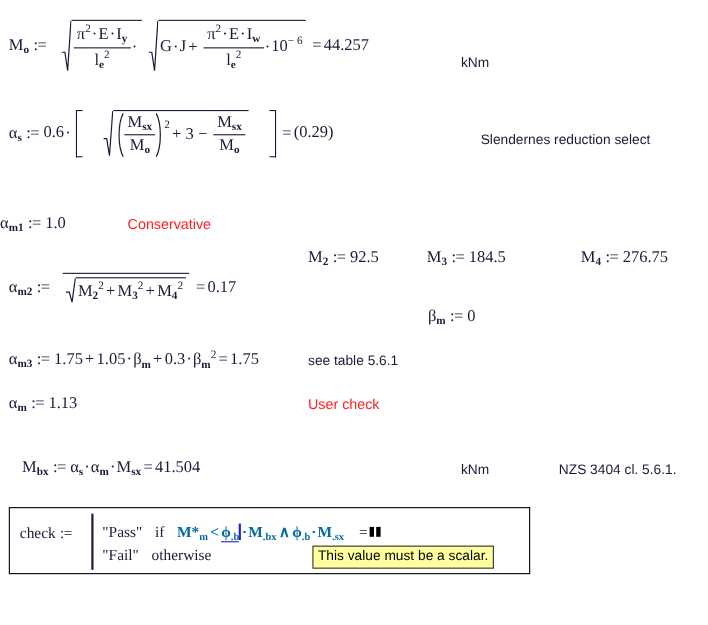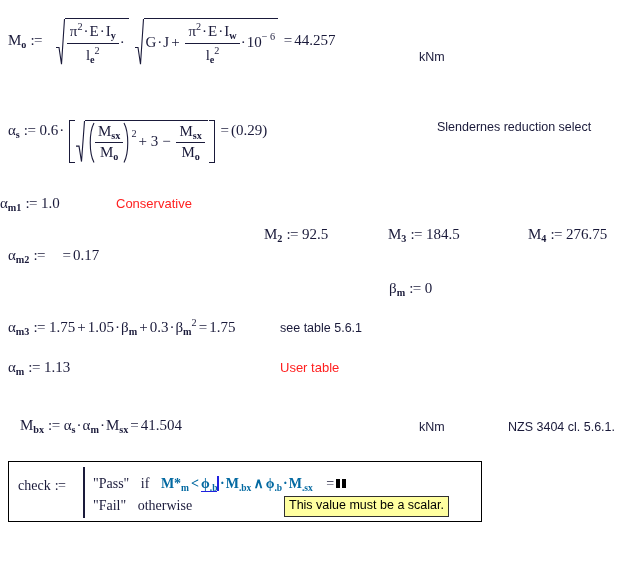--- a/index.html
+++ b/index.html
@@ -74,22 +74,21 @@
     bottom: 0;
     width: 9px;
   }
   .sqrt > .tick svg { display: block; width: 100%; height: 100%; }
 
   
   .bracket {
     display: inline-block;
     vertical-align: middle;
     position: relative;
-    padding: 0 7px;
-    margin-top: 20px;
+    padding: 0 25px;
   }
   .bracket::before, .bracket::after {
     content: "";
     position: absolute;
     top: 0;
     bottom: 0;
     width: 5px;
     border-top: 1.2px solid #1a1a3a;
     border-bottom: 1.2px solid #1a1a3a;
   }
@@ -247,50 +246,60 @@
   <span class="op">=</span><span>(0.29)</span>
 </div>
 
 <div class="abs note" style="left:437px; top:120px;">Slendernes reduction select</div>
 
 <div class="abs math" style="left:0; top:196px; font-size:15px;text-align:right;">
   <span class="var"><span>α</span><span class="sub">m1</span></span><span class="assign">:=</span><span>1.0</span>
 </div>
 <div class="abs note-red" style="left:116px; top:196px;">Conservative</div>
 
-<div class="abs math" style="left:264px; top:227px; font-size:15px;">
+<div class="abs math" style="left:280px; top:227px; font-size:15px;">
   <span class="var"><span>M</span><span class="sub">2</span></span><span class="assign">:=</span><span>92.5</span>
 </div>
 <div class="abs math" style="left:388px; top:227px; font-size:15px;">
   <span class="var"><span>M</span><span class="sub">3</span></span><span class="assign">:=</span><span>184.5</span>
 </div>
 <div class="abs math" style="left:528px; top:227px; font-size:15px;">
   <span class="var"><span>M</span><span class="sub">4</span></span><span class="assign">:=</span><span>276.75</span>
 </div>
 
 <div class="abs math" style="left:8px; top:248px; font-size:15px;">
   <span class="var"><span>α</span><span class="sub">m2</span></span><span class="assign">:=</span>
   <span class="frac" style="margin-left:4px;">
+    <span class="den" style="padding-top:3px;">
+      <span class="sqrt">
+        <span class="tick">
+          <svg viewBox="0 0 9 26" preserveAspectRatio="none">
+              <path d="M0,15 L3,15 L5.5,25 L8.5,1" stroke="#1a1a3a" stroke-width="1.1" fill="none"></path>
+            </svg>
+        </span>
+        <span class="radicand"><span>M</span><span class="sub">2</span><span class="sup">2</span><span class="op">+</span><span>M</span><span class="sub">3</span><span class="sup">2</span><span class="op">+</span><span>M</span><span class="sub">4</span><span class="sup">2</span></span>
+      </span>
+    </span>
   </span>
   <span class="op">=</span><span>0.17</span>
 </div>
 
 <div class="abs math" style="left:389px; top:281px; font-size:15px;">
   <span class="var"><span>β</span><span class="sub">m</span></span><span class="assign">:=</span><span>0</span>
 </div>
 
 <div class="abs math" style="left:8px; top:318px; font-size:15px;">
   <span class="var"><span>α</span><span class="sub">m3</span></span><span class="assign">:=</span><span>1.75</span><span class="op">+</span><span>1.05</span><span class="dot">·</span><span>β</span><span class="sub">m</span><span class="op">+</span><span>0.3</span><span class="dot">·</span><span>β</span><span class="sub">m</span><span class="sup">2</span><span class="op">=</span><span>1.75</span>
 </div>
 <div class="abs note" style="left:280px; top:321px;">see table 5.6.1</div>
 
 <div class="abs math" style="left:8px; top:360px; font-size:15px;">
   <span class="var"><span>α</span><span class="sub">m</span></span><span class="assign">:=</span><span>1.13</span>
 </div>
-<div class="abs note-red" style="left:280px; top:360px;">User table</div>
+<div class="abs note-red" style="left:280px; top:360px;">User check</div>
 
 <div class="abs math" style="left:8px; top:418px; font-size:15px;margin-left:12px;">
   <span class="var"><span>M</span><span class="sub">bx</span></span><span class="assign">:=</span><span>α</span><span class="sub">s</span><span class="dot">·</span><span>α</span><span class="sub">m</span><span class="dot">·</span><span>M</span><span class="sub">sx</span><span class="op">=</span><span>41.504</span>
 </div>
 <div class="abs note" style="left:419px; top:420px;">kNm</div>
 <div class="abs note" style="left:508px; top:420px;">NZS 3404 cl. 5.6.1.</div>
 
 <div class="abs check-box" style="left:8px; top:461px; width:474px; height:61px;">
   <div class="abs math" style="left:9px; top:17px; font-size:14px;">
     <span>check</span><span class="assign">:=</span>

